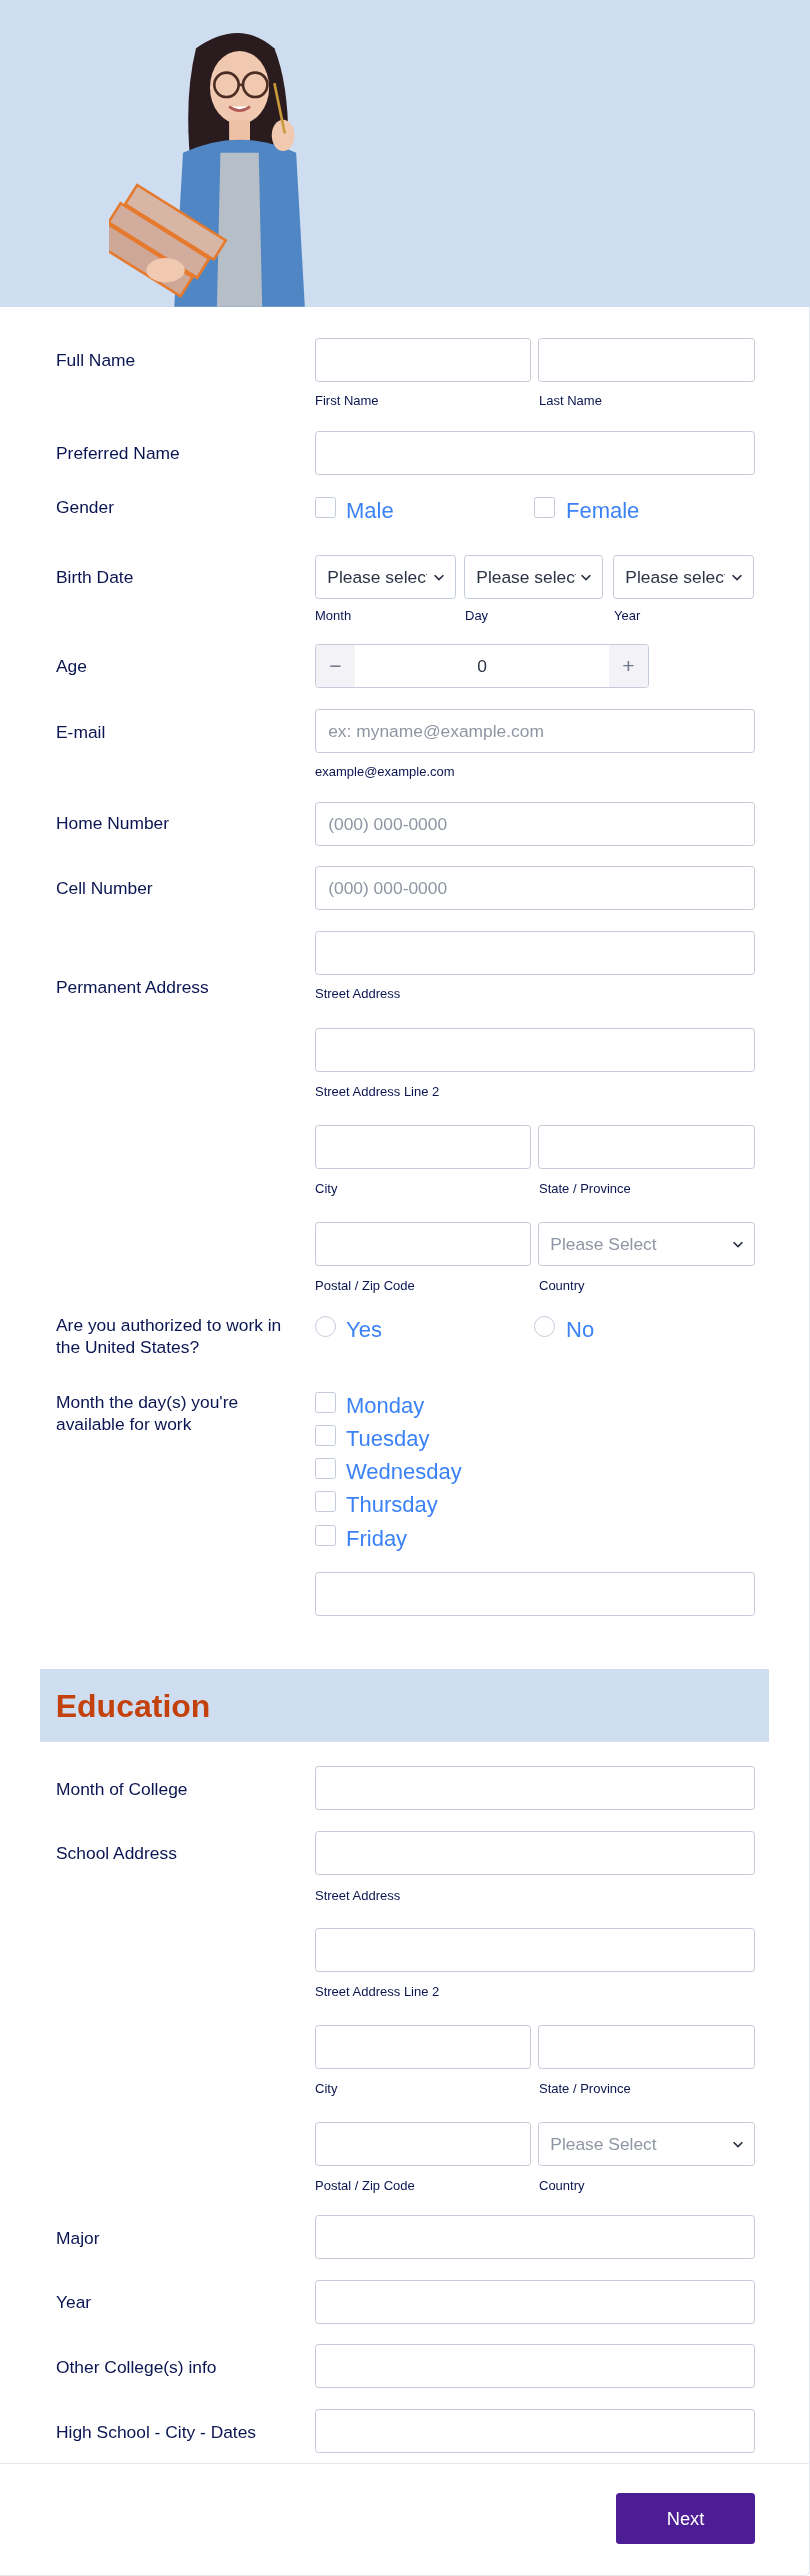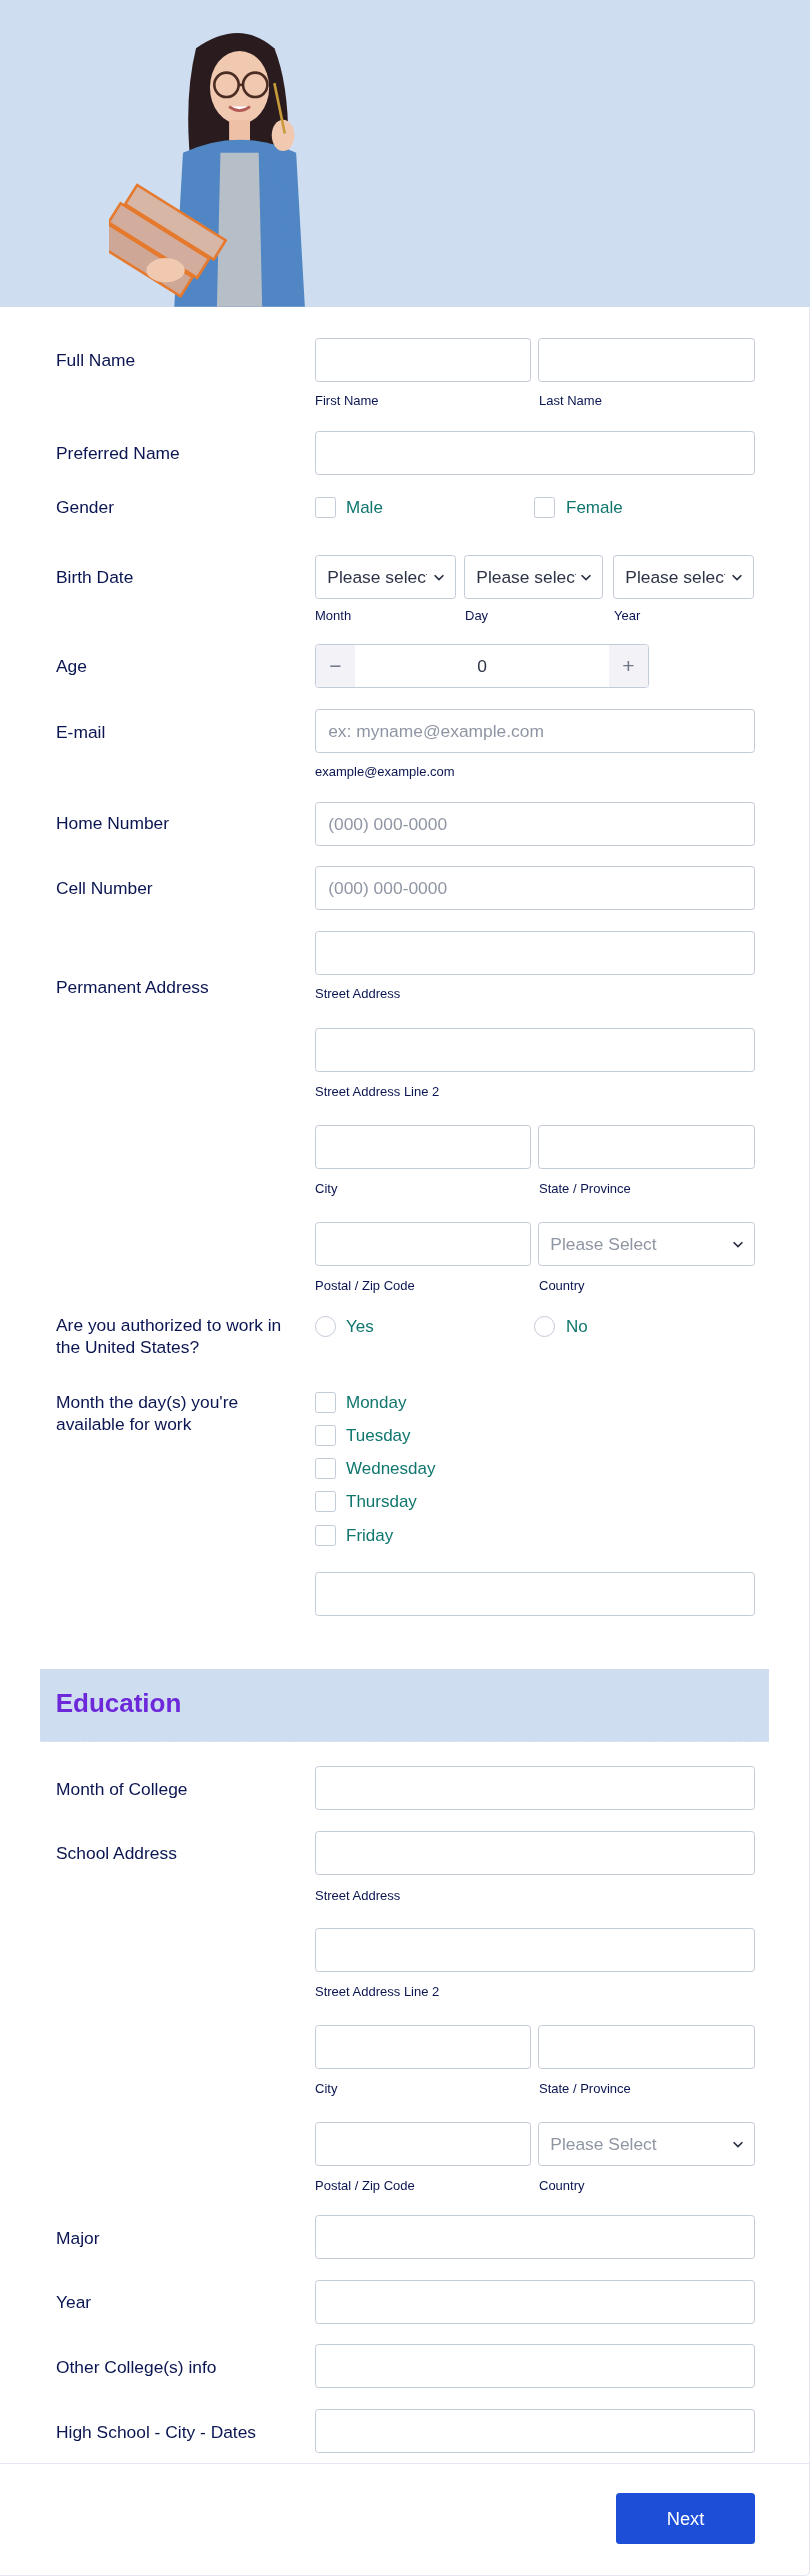--- a/index.html
+++ b/index.html
@@ -23,33 +23,33 @@
   .input.half-l { left: 315px; width: 216px; }
   .input.half-r { left: 538px; width: 217px; }
   .sublabel { position: absolute; font-size: 13px; color: #0a1551; }
   .select { position: absolute; height: 44px; border: 0.9px solid #c3cad8; border-radius: 3.5px; background: #fff;
             font-size: 17.4px; color: #2c3345; padding-left: 11.3px; display: flex; align-items: center; overflow: hidden; white-space: nowrap; }
   .select .chev { position: absolute; right: 8.7px; top: 14px; width: 14px; height: 14px; }
   .select.placeholder { color: #8f96a3; }
 
   .chk { position: absolute; width: 21px; height: 21px; border: 0.9px solid #c3cad8; border-radius: 2.6px; background: #fff; }
   .radio { position: absolute; width: 21px; height: 21px; border: 0.9px solid #c3cad8; border-radius: 50%; background: #fff; }
-  .opt-label { position: absolute; font-size: 17px; color: #0f766e; }
+  .opt-label { position: absolute; font-size: 22px; color: #3b82f6; }
 
   .stepper { position: absolute; left: 315px; top: 644px; width: 334px; height: 44px; border: 0.9px solid #c3cad8; border-radius: 3.5px; overflow: hidden; background: #fff; }
   .step-btn { position: absolute; top: 0; width: 39px; height: 42px; background: #f3f3f7; display: flex; align-items: center; justify-content: center; font-size: 21px; color: #6f7688; }
   .step-btn.minus { left: 0; }
   .step-btn.plus { right: 0; }
   .step-val { position: absolute; left: 39px; right: 39px; top: 0; height: 42px; display: flex; align-items: center; justify-content: center; font-size: 17.4px; color: #2c3345; }
 
   .section-band { position: absolute; left: 40px; top: 1669px; width: 729px; height: 73px; background: #cfddf1; border-bottom: 0.9px dashed #dde4ee; }
-  .section-title { position: absolute; left: 15.7px; top: 19px; font-size: 26px; font-weight: 700; color: #6d28d9; }
+  .section-title { position: absolute; left: 15.7px; top: 19px; font-size: 32px; font-weight: 700; color: #c2410c; }
 
   .divider { position: absolute; left: 0; top: 2463px; width: 809px; height: 0.9px; background: #e4e8f0; }
-  .next-btn { position: absolute; left: 616px; top: 2493px; width: 139px; height: 51px; background: #1d4ed8; border-radius: 3.5px;
+  .next-btn { position: absolute; left: 616px; top: 2493px; width: 139px; height: 51px; background: #4c1d95; border-radius: 3.5px;
               color: #ffffff; font-size: 18.3px; display: flex; align-items: center; justify-content: center; border: none; }
 </style>
 </head>
 <body>
 
 <div class="card">
 
   <div class="header">
     <svg class="hero" viewBox="0 0 270 327" xmlns="http://www.w3.org/2000/svg">
 

